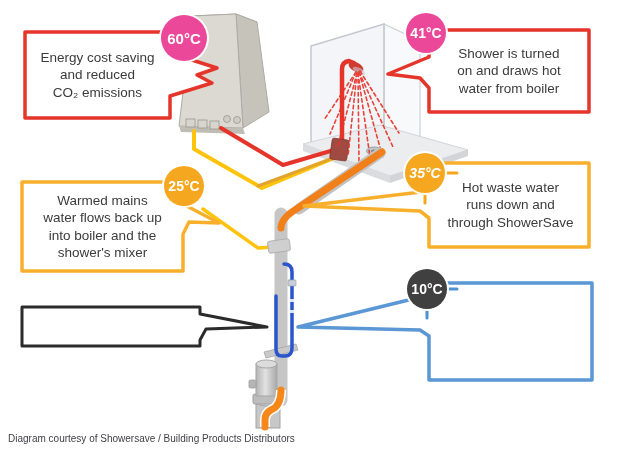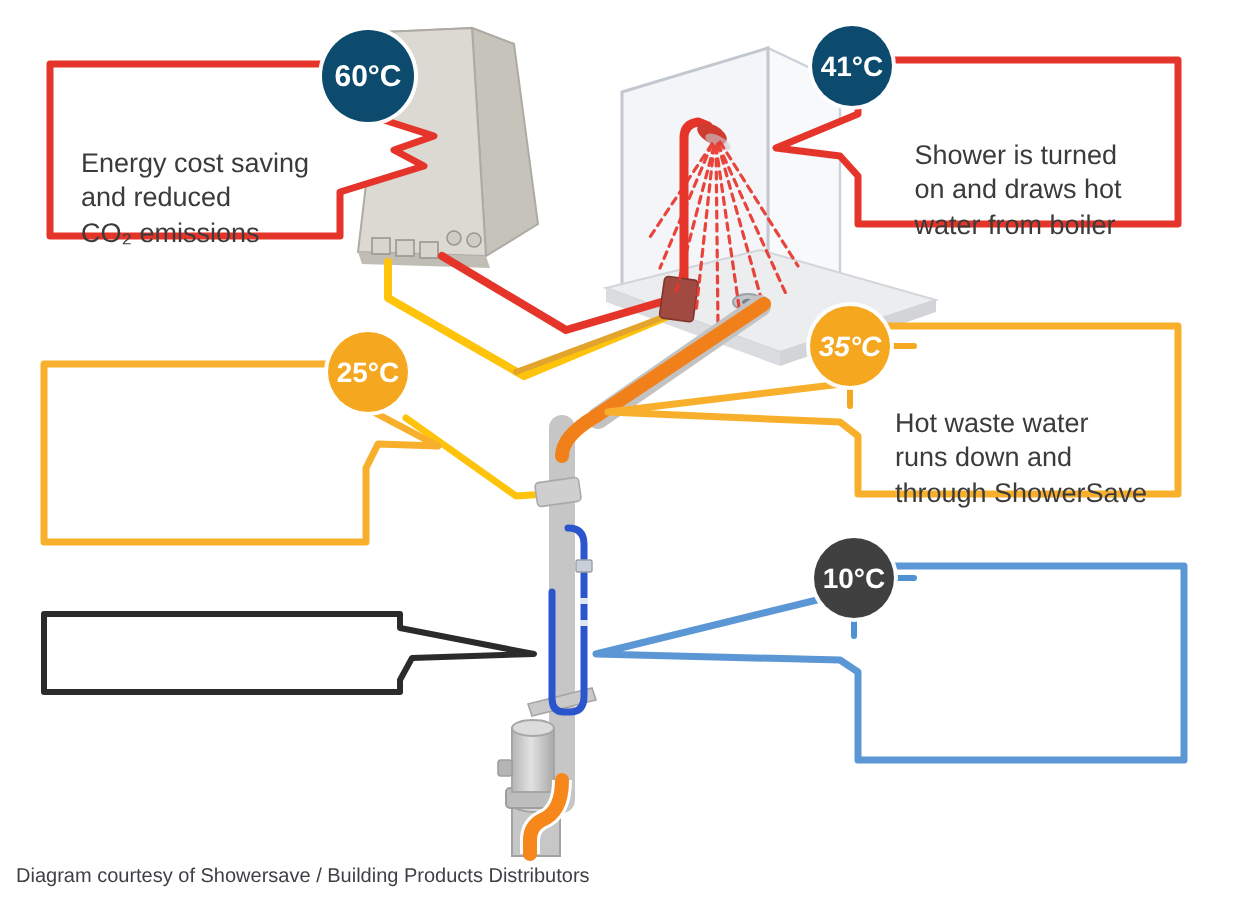--- a/index.html
+++ b/index.html
@@ -3,29 +3,29 @@
 <meta charset="utf-8">
 <style>
   html,body{margin:0;padding:0;background:#fff;}
   #stage{
     position:relative;width:624px;height:455px;background:#fff;overflow:hidden;
     font-family:"Liberation Sans",sans-serif;
   }
   #art{position:absolute;left:0;top:0;}
   .bx-text{
     position:absolute;display:flex;align-items:center;justify-content:center;
-    color:#3b3b3b;font-size:13.5px;line-height:1.28;
-    white-space:pre-line;pointer-events:none;font-weight:500;margin-top:24px;
+    text-align:center;color:#3b3b3b;font-size:13.5px;line-height:1.28;
+    white-space:pre-line;pointer-events:none;font-weight:500;
   }
   .badge{
     position:absolute;border-radius:50%;display:flex;align-items:center;justify-content:center;
     color:#fff;font-weight:bold;font-size:14px;white-space:nowrap;
     box-shadow:0 0 0 2px rgba(255,255,255,.95);
   }
-  .badge.red{background:#0c4a6e;}
+  .badge.red{background:#ec4899;}
   .badge.yellow{background:#f5a81f;}
   .badge.blue{background:#404040;}
   #wwhr-label{font-size:20px;color:#262626;font-weight:600;letter-spacing:.5px;}
   #caption{
     position:absolute;left:8px;top:433px;font-size:10px;color:#3f3f46;
   }
 </style>
 </head>
 <body>
 
@@ -151,18 +151,22 @@
   <div class="badge yellow" style="left:164px;top:166px;width:40px;height:40px;">25°C</div>
   <div class="badge yellow" style="left:405px;top:153px;width:40px;height:40px;font-style:italic;">35°C</div>
   <div class="badge blue" style="left:407px;top:269px;width:40px;height:40px;">10°C</div>
 
   <div class="bx-text" style="left:25px;top:32px;width:145px;height:86px;">Energy cost saving
 and reduced
 CO₂ emissions</div>
   <div class="bx-text" style="left:429px;top:30px;width:160px;height:82px;">Shower is turned
 on and draws hot
 water from boiler</div>
+  <div class="bx-text" style="left:22px;top:182px;width:161px;height:89px;">Warmed mains
+water flows back up
+into boiler and the
+shower's mixer</div>
   <div class="bx-text" style="left:432px;top:163px;width:157px;height:84px;">Hot waste water
 runs down and
 through ShowerSave</div>
 
   <div id="caption">Diagram courtesy of Showersave / Building Products Distributors</div>
 </div>
 
 </body></html>

